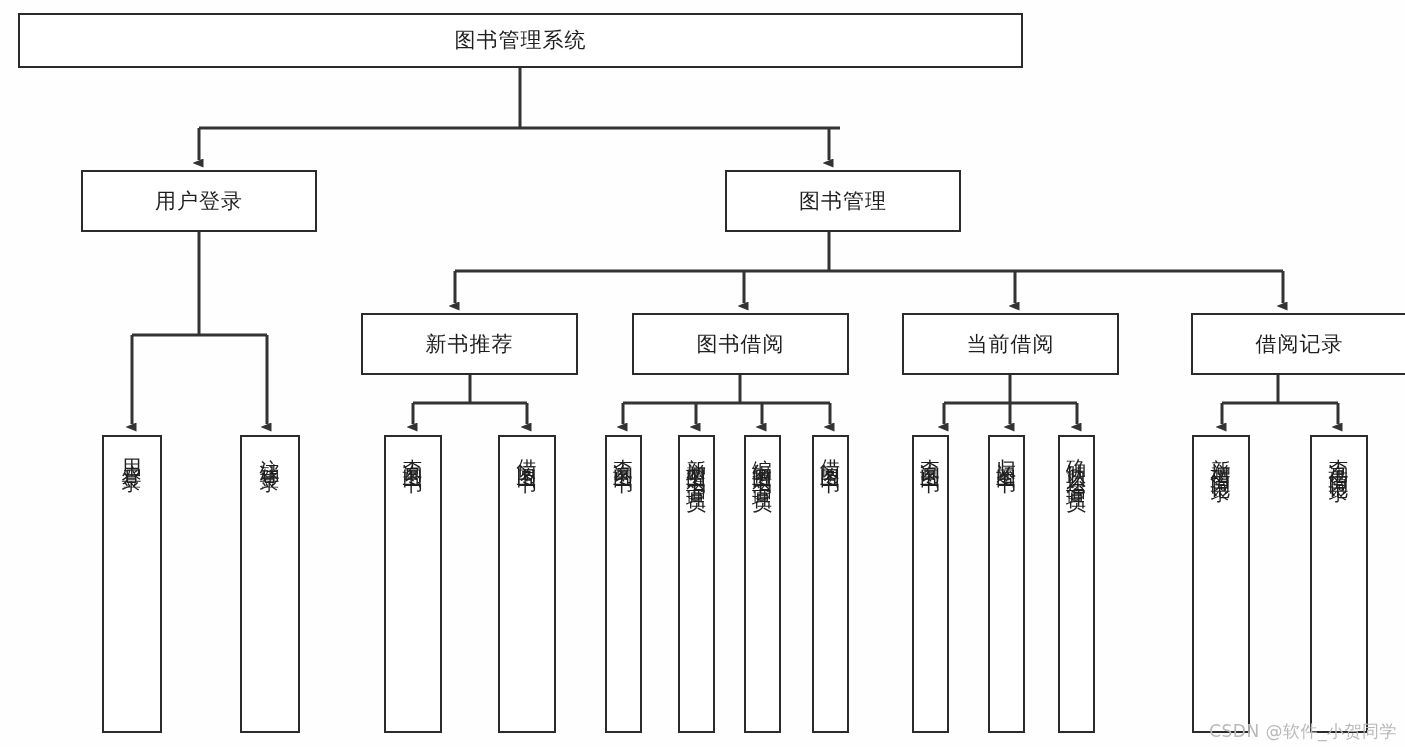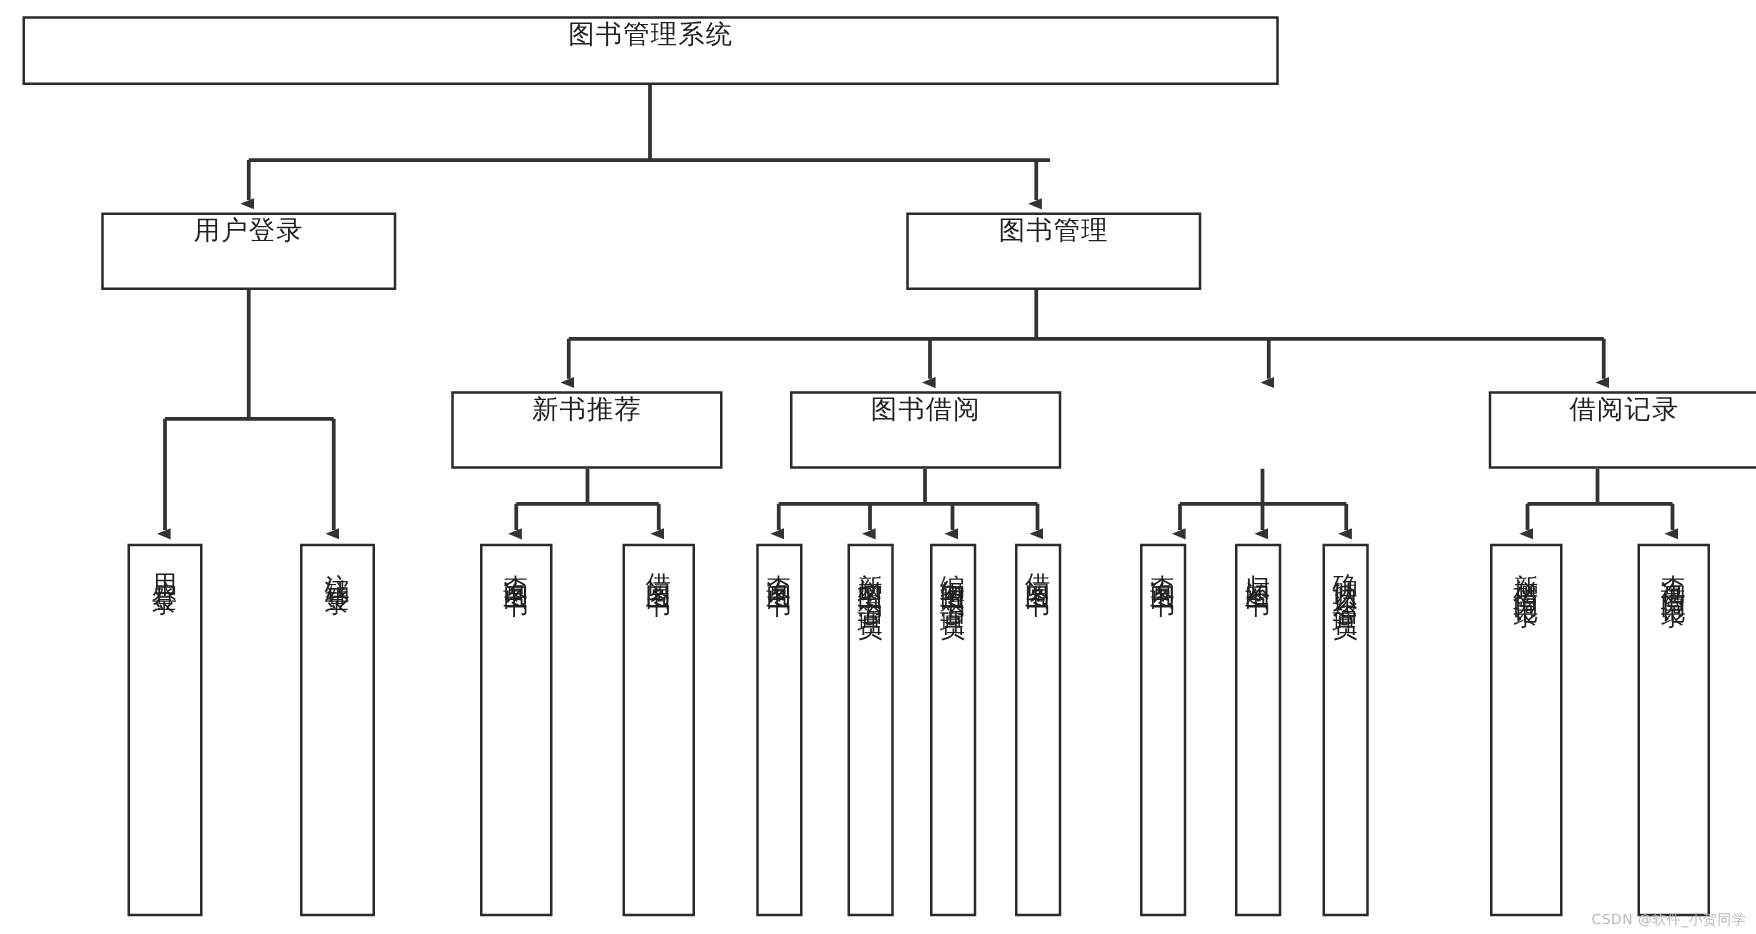--- a/index.html
+++ b/index.html
@@ -20,20 +20,21 @@
     left:0; top:0;
     width:1405px; height:747px;
     pointer-events:none;
   }
   .node{
     position:absolute;
     box-sizing:border-box;
     background:#ffffff;
     border:2px solid #2b2b2b;
     display:flex;
+    align-items:center;
     justify-content:center;
     z-index:2;
   }
   .node .label{
     font-size:21px;
     line-height:1.15;
     letter-spacing:1px;
     color:#1f1f1f;
     white-space:nowrap;
     text-align:center;
@@ -52,21 +53,21 @@
     font-size:20px;
     line-height:1;
     letter-spacing:5px;
     white-space:nowrap;
     text-align:start;
   }
   .watermark{
     position:absolute;
     right:8px;
     bottom:4px;
-    font-size:11px;
+    font-size:17px;
     color:#b9b9b9;
     letter-spacing:0.5px;
     white-space:nowrap;
     z-index:5;
     font-family:"DejaVu Sans","Liberation Sans",sans-serif;
   }
 </style>
 </head>
 <body>
 
@@ -132,20 +133,23 @@
   <div class="node" style="left:711px; top:170px; width:236px; height:62px;margin-left:14px;">
     <span class="label">图书管理</span>
   </div>
 
   <div class="node" style="left:632px; top:313px; width:217px; height:62px;">
     <span class="label">图书借阅</span>
   </div>
   <div class="node" style="left:361px; top:313px; width:217px; height:62px;">
     <span class="label">新书推荐</span>
   </div>
+  <div class="node" style="left:902px; top:313px; width:217px; height:62px;">
+    <span class="label">当前借阅</span>
+  </div>
   <div class="node" style="left:1191px; top:313px; width:217px; height:62px;">
     <span class="label">借阅记录</span>
   </div>
 
   <div class="node leaf" style="left:102px; top:435px; width:60px; height:298px;">
     <span class="label">用户登录</span>
   </div>
   <div class="node leaf" style="left:240px; top:435px; width:60px; height:298px;">
     <span class="label">注销登录</span>
   </div>

